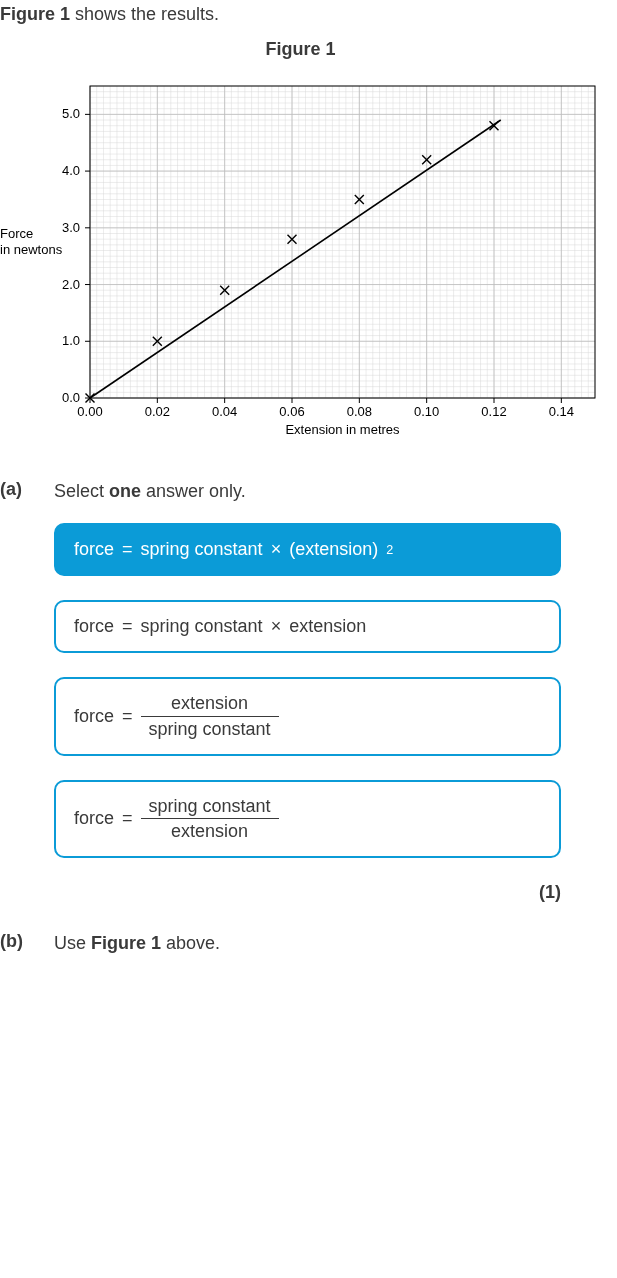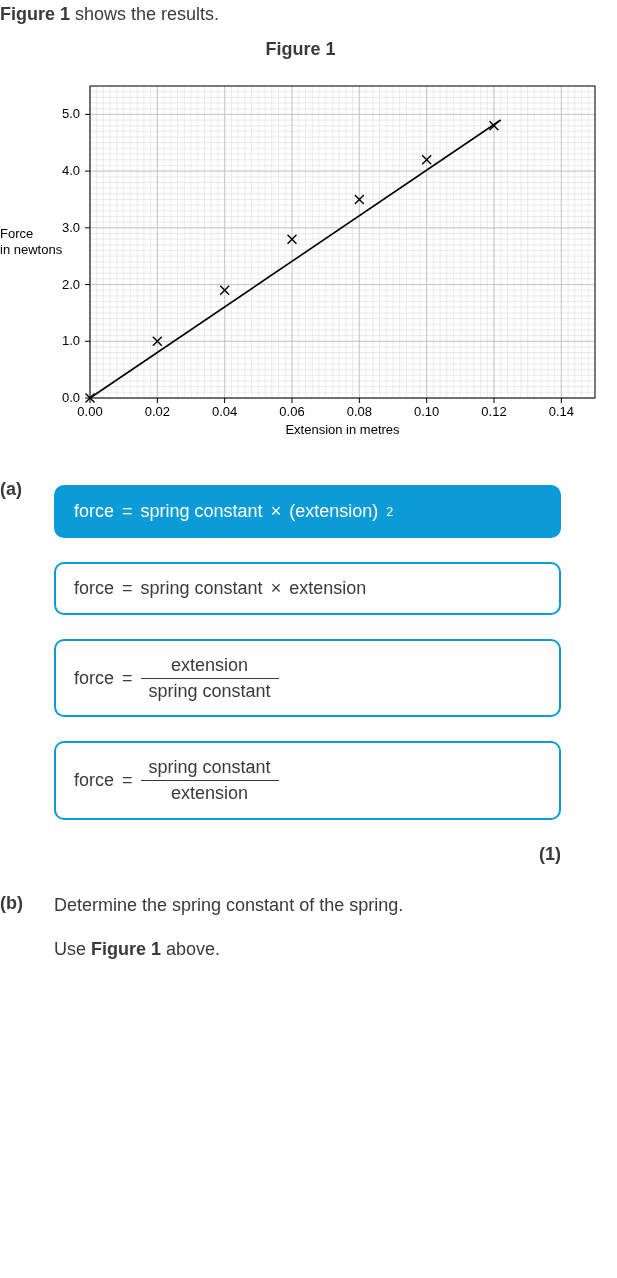--- a/index.html
+++ b/index.html
@@ -297,20 +297,21 @@
         <line x1="422.1666666666667" y1="87.24545454545455" x2="431.1666666666667" y2="96.24545454545455" stroke="#000" stroke-width="1.4"></line>
         <line x1="422.1666666666667" y1="96.24545454545455" x2="431.1666666666667" y2="87.24545454545455" stroke="#000" stroke-width="1.4"></line>
         <line x1="489.5" y1="53.209090909090946" x2="498.5" y2="62.209090909090946" stroke="#000" stroke-width="1.4"></line>
         <line x1="489.5" y1="62.209090909090946" x2="498.5" y2="53.209090909090946" stroke="#000" stroke-width="1.4"></line>
       </svg>
   </div>
 
   <div class="part-row">
     <div class="part-label">(a)</div>
     <div class="part-body">
+      <p class="body-p" id="qa-instruction">Select <b>one</b> answer only.</p>
 
       <div class="options" id="options">
           <div class="option selected">
             <div class="eqline">
               <span>force</span>
               <span>=</span>
               <span>spring constant</span>
               <span>×</span>
               <span>(extension)</span>
               <span class="sup">2</span>
@@ -349,18 +350,17 @@
           </div>
         </div>
 
       <div class="marks">(1)</div>
     </div>
   </div>
 
   <div class="part-row">
     <div class="part-label">(b)</div>
     <div class="part-body">
-      <p class="body-p">Determine the spring constant of the spring.</p>
       <p class="body-p" id="pb-line2">Use <b>Figure 1</b> above.</p>
     </div>
   </div>
 
 </div>
 
 </body></html>

